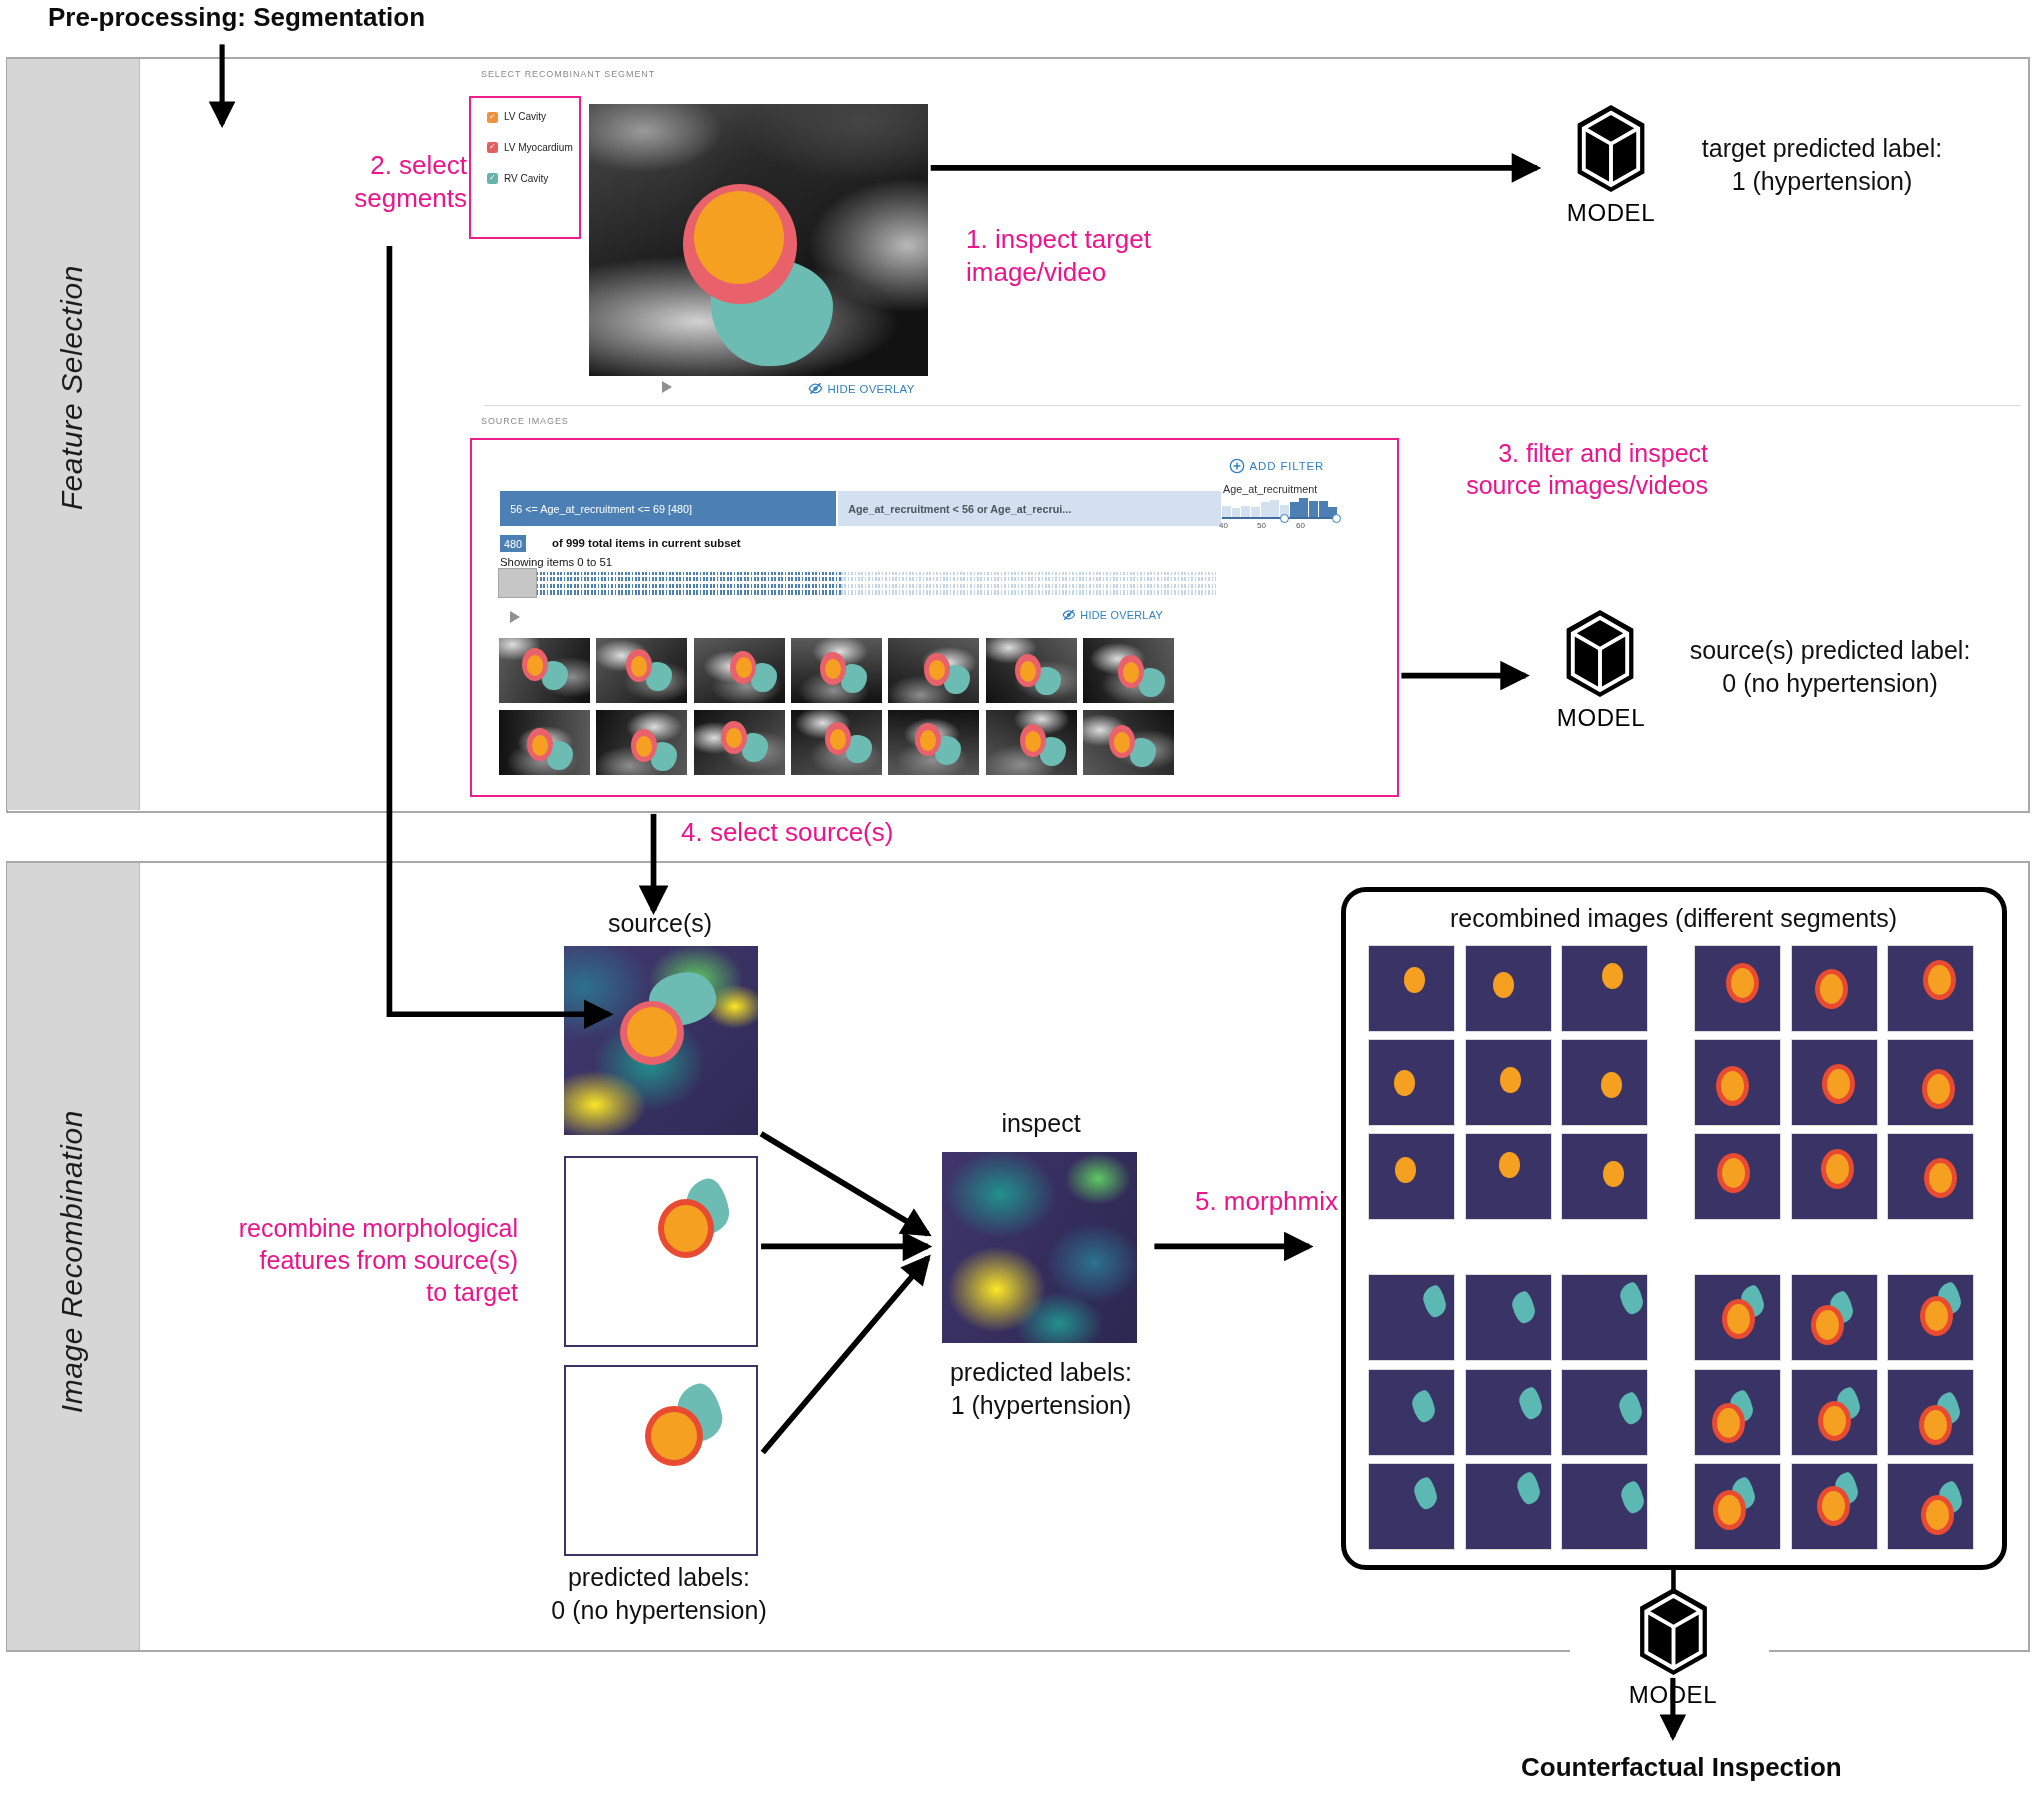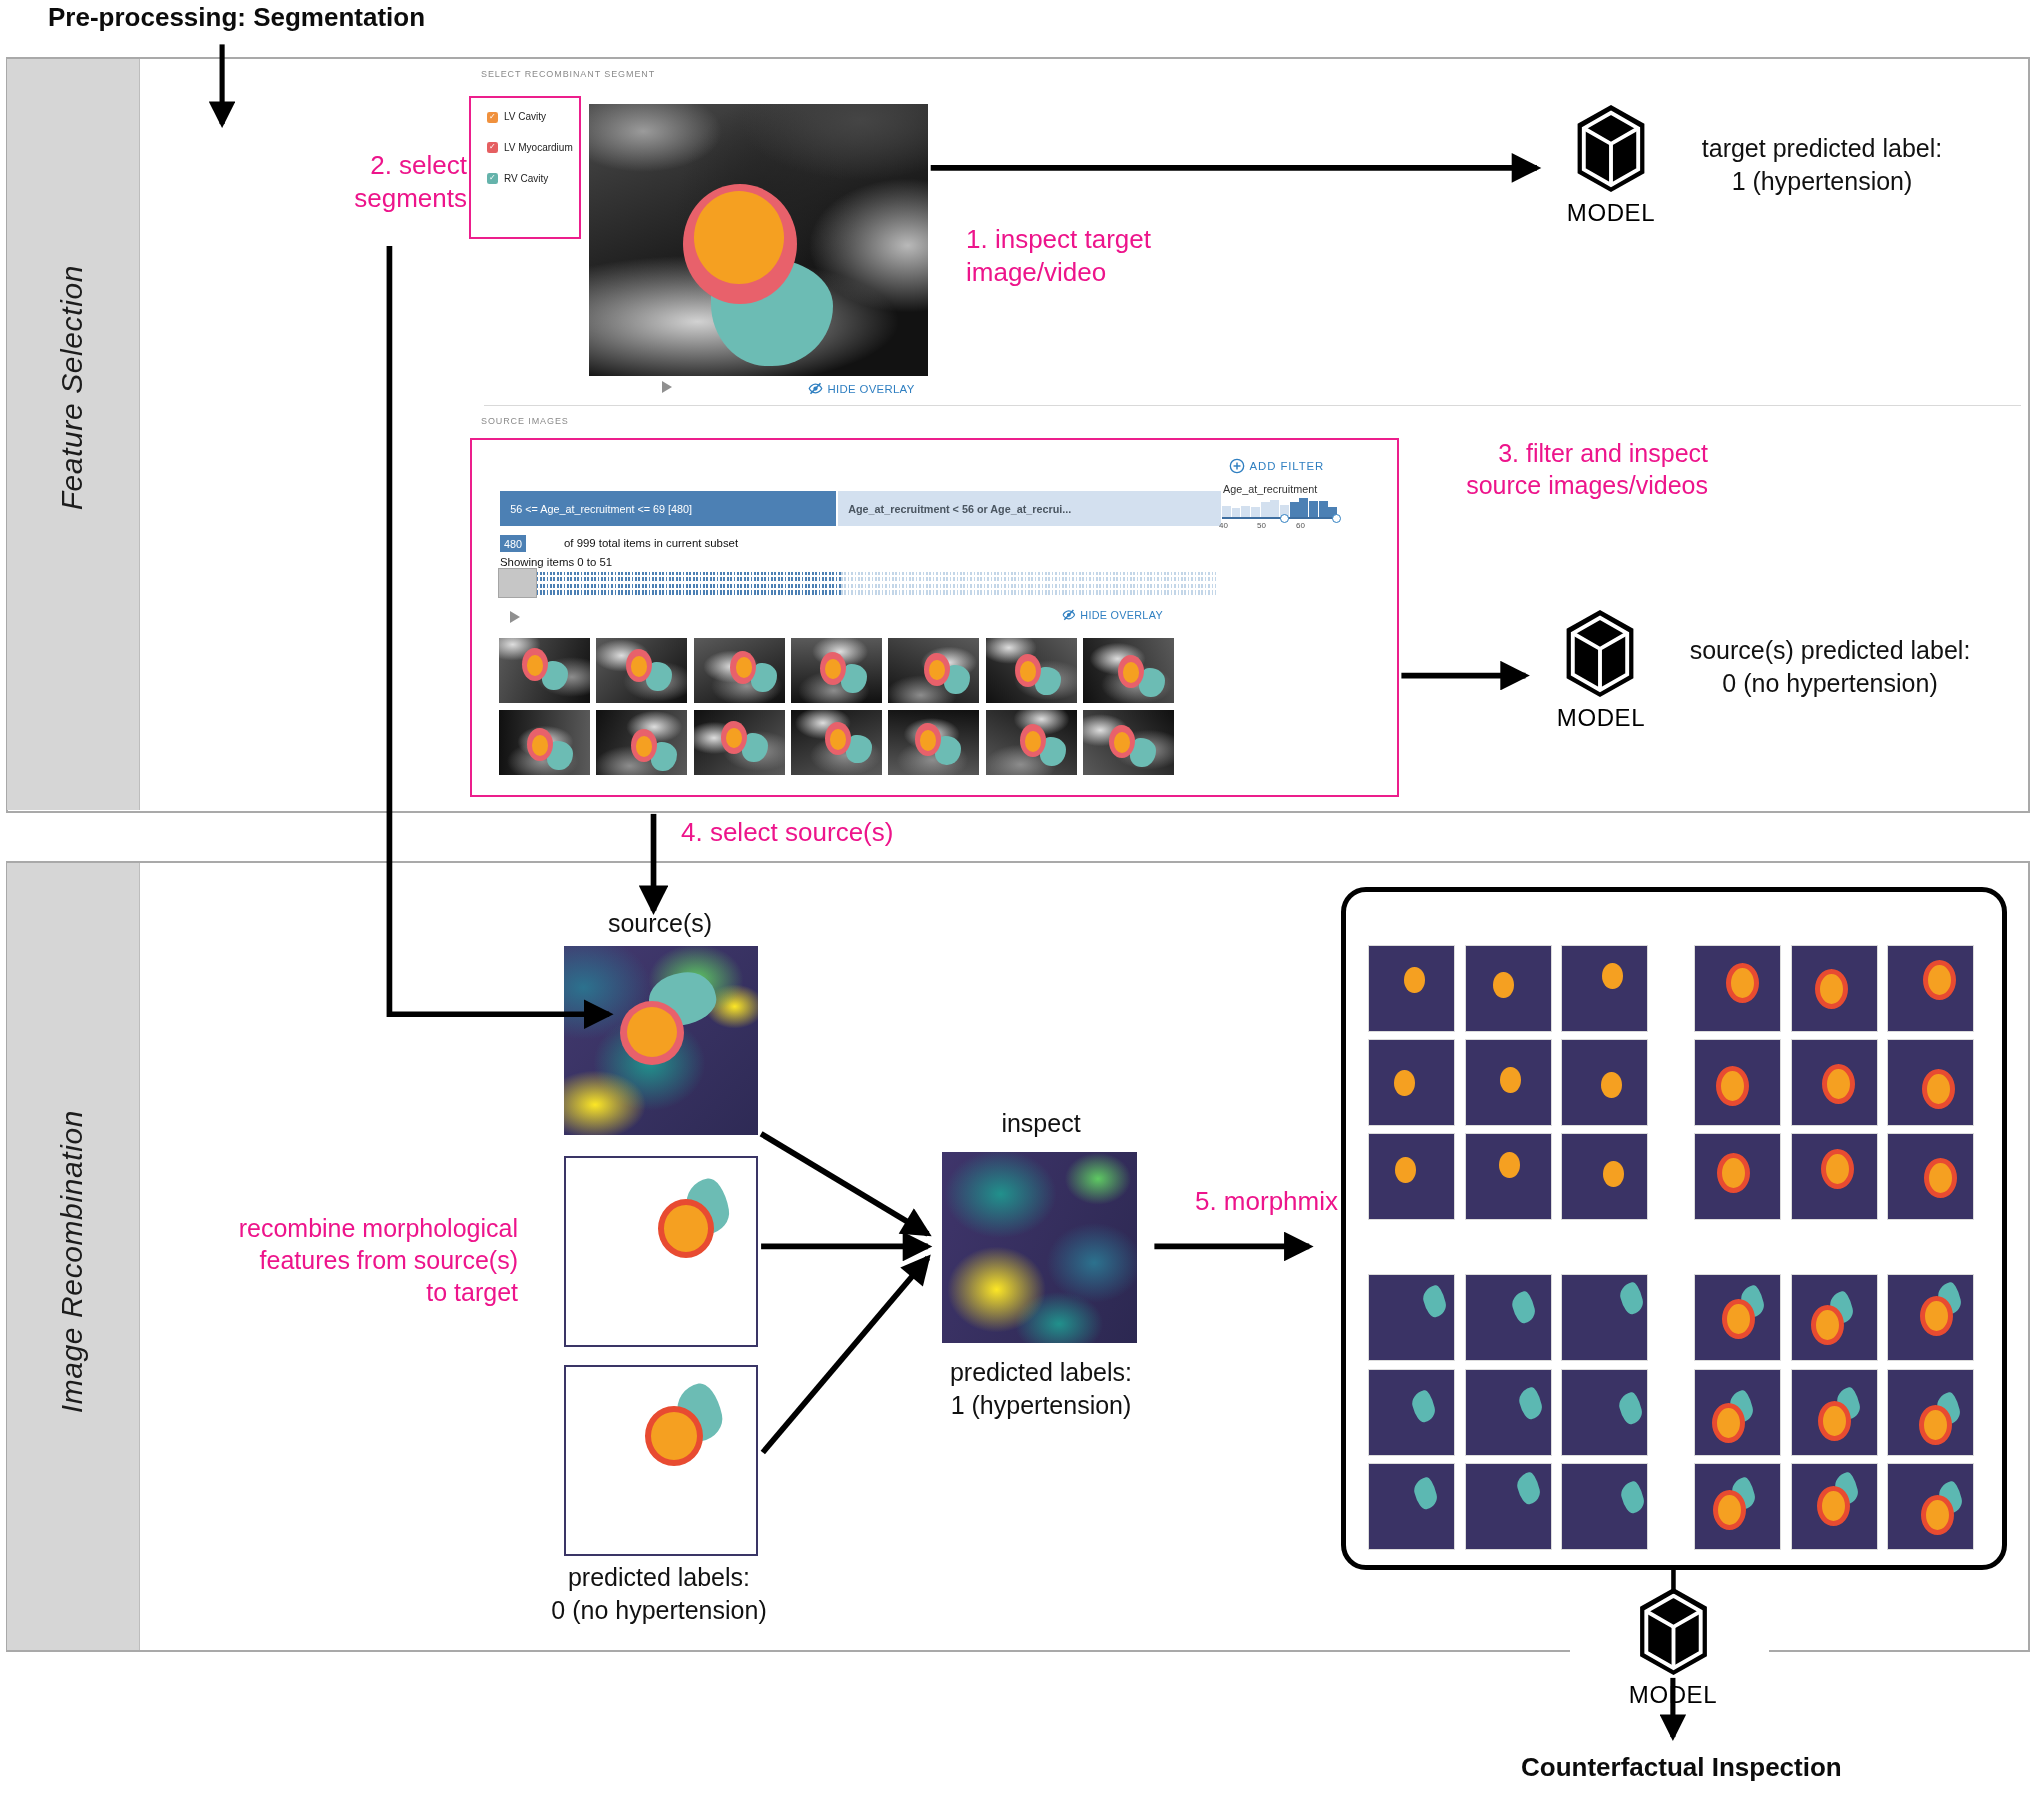--- a/index.html
+++ b/index.html
@@ -167,21 +167,21 @@
       <div class="hist-bar" style="left: 106px; height: 11.4px; background: rgb(76, 128, 180);"></div>
     </div>
   <div class="abs" style="left:1222px;top:517px;width:117px;height:1.7px;background:#3e6ea0;"></div>
   <div class="handle" style="left:1280px;top:514px;"></div>
   <div class="handle" style="left:1332px;top:514px;"></div>
   <div class="tick" style="left:1219px;top:521px;">40</div>
   <div class="tick" style="left:1257px;top:521px;">50</div>
   <div class="tick" style="left:1296px;top:521px;">60</div>
 
   <div class="badge" style="left:500px;top:535px;width:26px;height:17px;">480</div>
-  <div class="small-txt" style="left:564px;top:537px;">of 999 total items in current subset</div>
+  <div class="small-txt" style="left:552px;top:537px;font-weight:bold;">of 999 total items in current subset</div>
   <div class="small-txt" style="left:500px;top:556px;">Showing items 0 to 51</div>
 
   <div class="dash-strip darkd" style="left:499px;top:572px;width:342px;"></div>
   <div class="dash-strip lightd" style="left:841px;top:572px;width:375px;"></div>
   <div class="scroll-thumb" style="left:498px;top:568px;width:39px;height:30px;"></div>
 
   <div class="play" style="left:510px;top:611px;"></div>
   <div class="link" style="left:1062px;top:608px;font-size:10.8px;">
     <svg width="13.7" height="13.7" viewBox="0 0 24 24">
         <path d="M12 5C7 5 3 9.5 2 12c1 2.5 5 7 10 7s9-4.5 10-7c-1-2.5-5-7-10-7z" fill="none" stroke="#2f7fc1" stroke-width="2"></path>
@@ -314,20 +314,21 @@
   <div class="blabel" style="left:950px;top:1107px;width:182px;">inspect</div>
   <div class="viridis alt" style="left:942px;top:1152px;width:195px;height:191px;"></div>
   <div class="blabel" style="left:893px;top:1356px;width:296px;">
     <div>predicted labels:</div>
     <div>1 (hypertension)</div>
   </div>
 
   <div class="note pink center" style="left:1133px;top:1185px;width:205px;font-size:26px;">5. morphmix</div>
 
   <div class="round-frame" style="left:1341px;top:887px;width:666px;height:683px;"></div>
+  <div class="blabel" style="left:1383px;top:902px;width:581px;font-size:25px;">recombined images (different segments)</div>
   <div class="abs" id="recomb-grid" style="left:1341px;top:887px;width:666px;height:683px;">
       <div class="tile" style="left: 27px; top: 58px;">
         <div class="lvc" style="left: 35px; top: 20.5px;"></div>
       </div>
       <div class="tile" style="left: 124px; top: 58px;">
         <div class="lvc" style="left: 27px; top: 26px;"></div>
       </div>
       <div class="tile" style="left: 220px; top: 58px;">
         <div class="lvc" style="left: 40px; top: 17px;"></div>
       </div>

